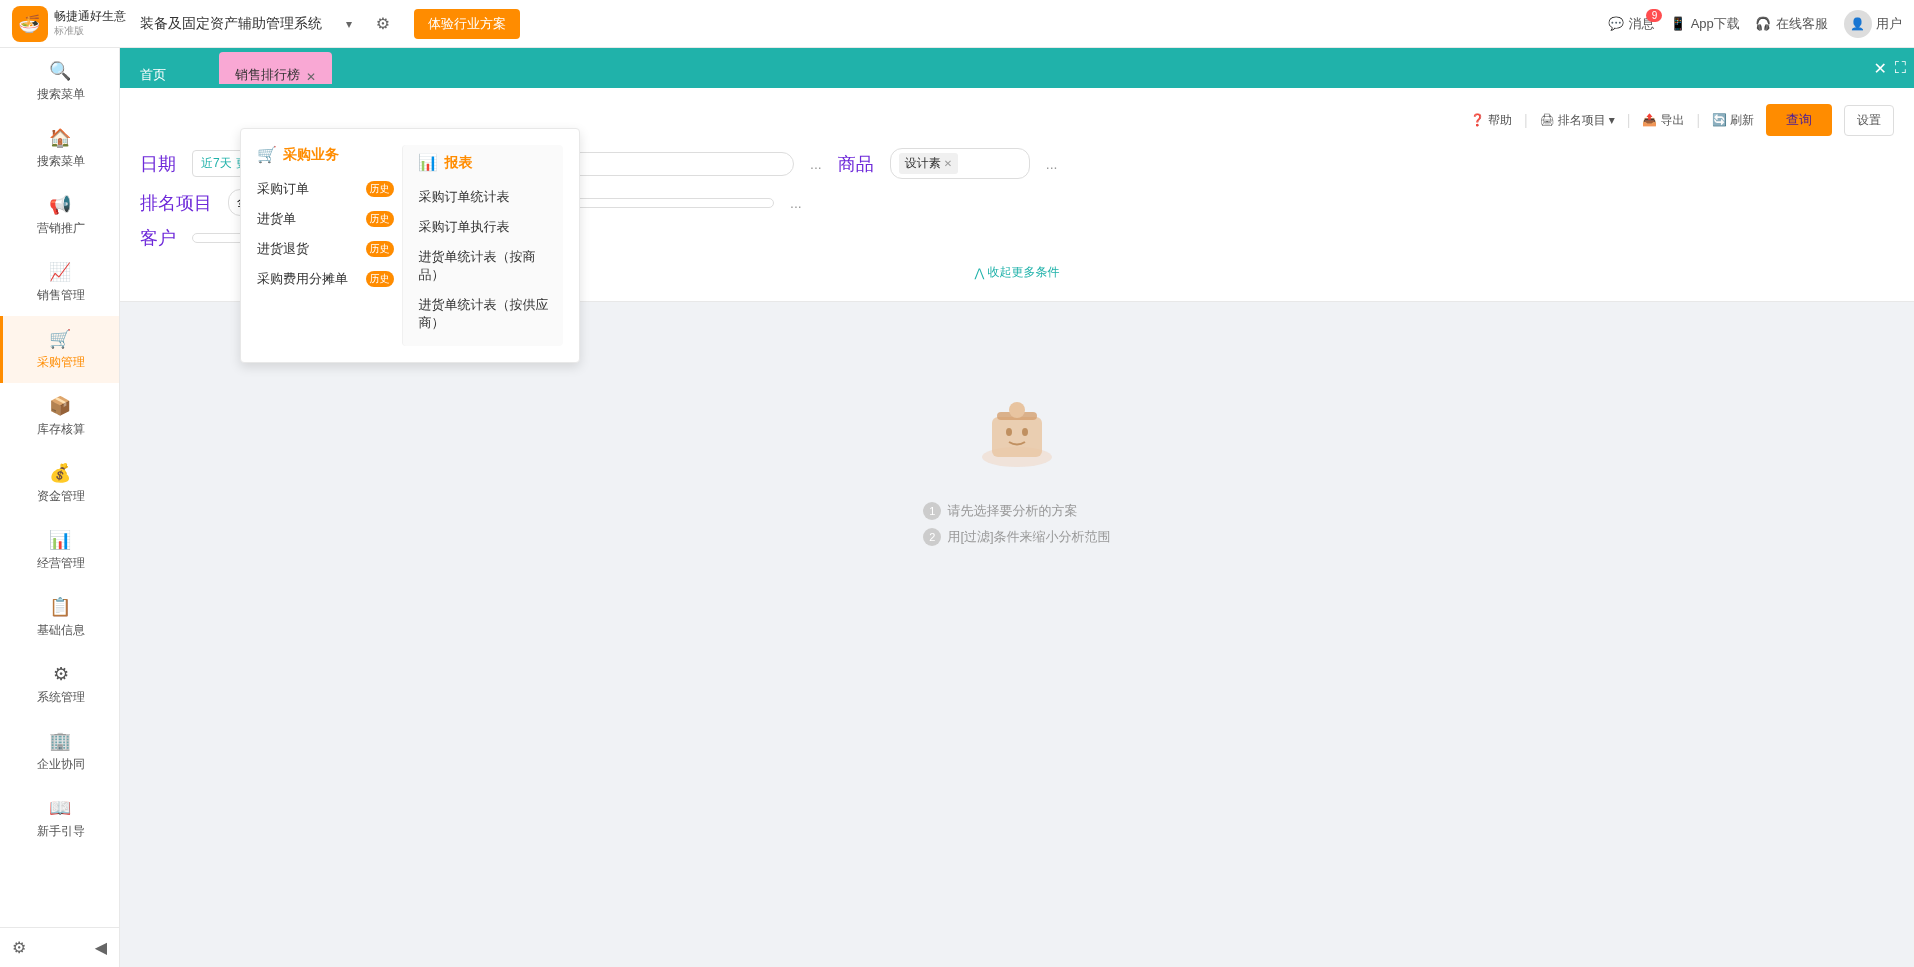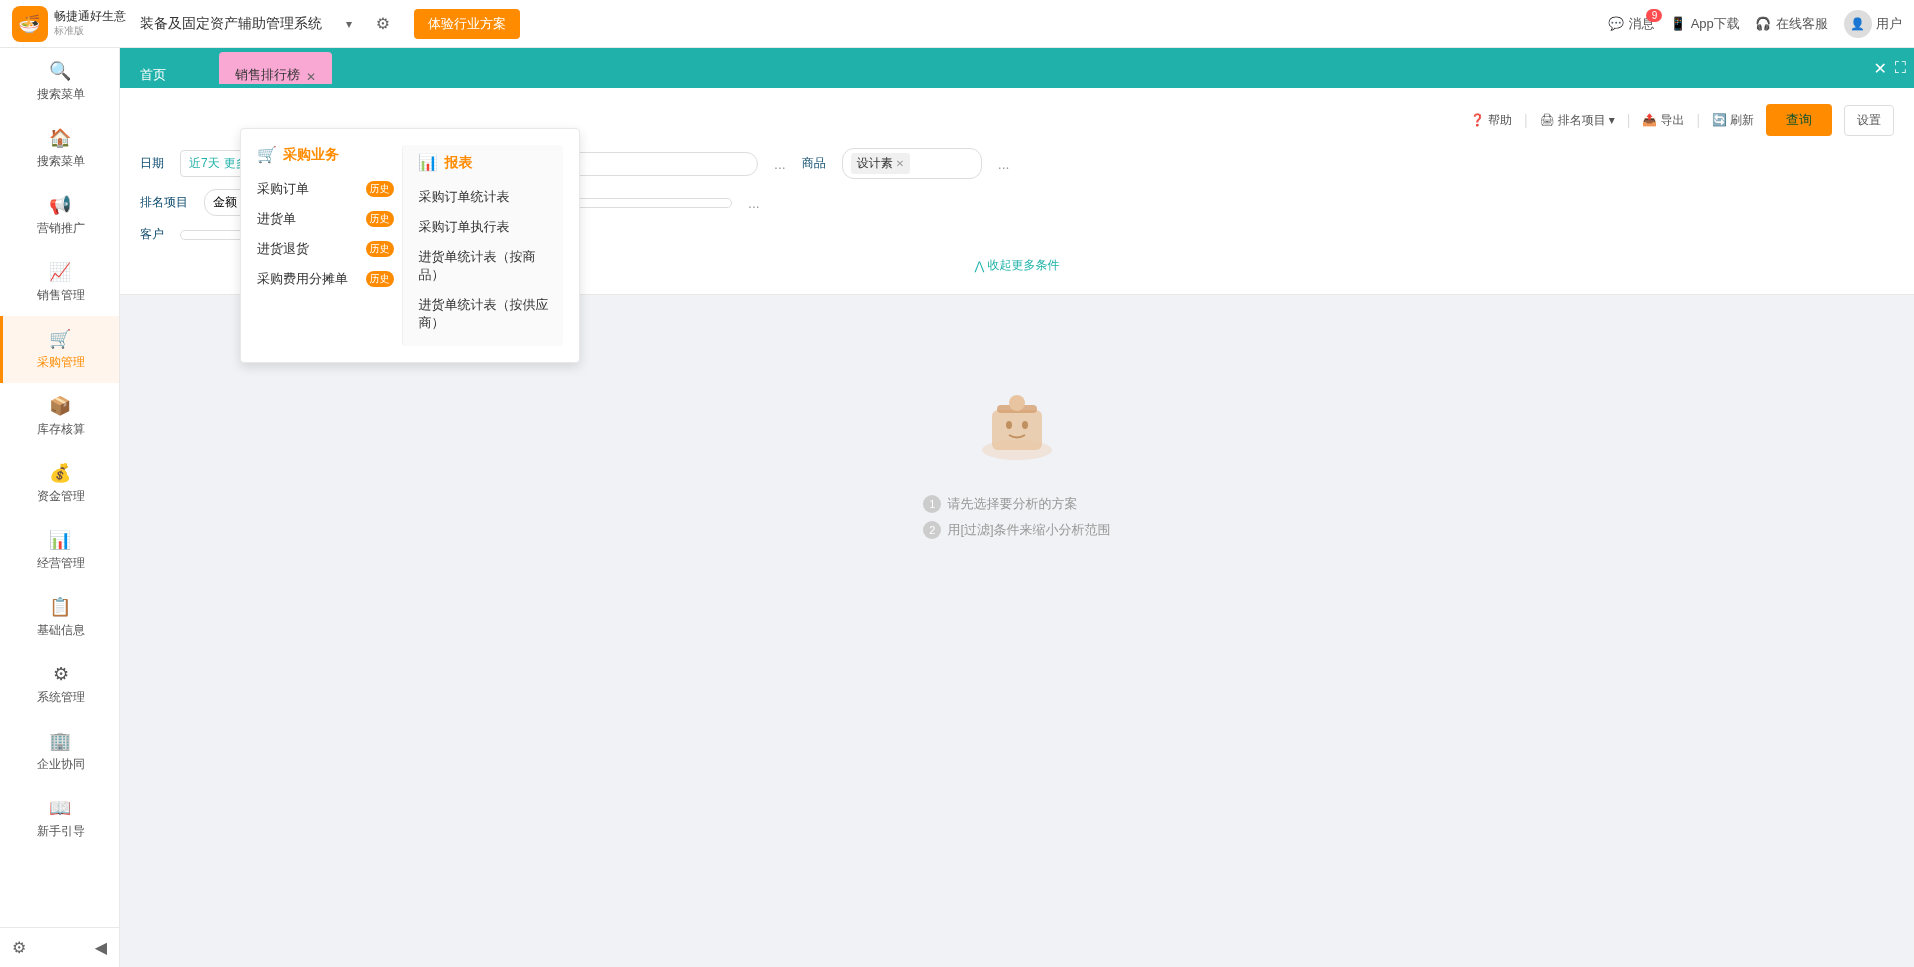--- a/index.html
+++ b/index.html
@@ -247,21 +247,21 @@
       cursor: pointer;
       font-size: 12px;
       color: #555;
       display: flex;
       align-items: center;
       gap: 3px;
     }
     .toolbar-divider { color: #ddd; font-size: 14px; }
     .query-btn {
       background: #ff8c00;
-      color: #14532d;
+      color: #4c1d95;
       border: none;
       border-radius: 4px;
       padding: 7px 20px;
       font-size: 13px;
       cursor: pointer;
     }
     .settings-small-btn {
       background: #fff;
       border: 1px solid #ddd;
       border-radius: 4px;
@@ -270,21 +270,21 @@
       cursor: pointer;
       color: #555;
     }
     .filter-row {
       display: flex;
       align-items: center;
       gap: 16px;
       margin-bottom: 10px;
       flex-wrap: wrap;
     }
-    .filter-label { font-size: 12px; color: #0c4a6e; white-space: nowrap; }
+    .filter-label { font-size: 18px; color: #6d28d9; white-space: nowrap; }
     .filter-control {
       display: flex;
       align-items: center;
       border: 1px solid #ddd;
       border-radius: 12px;
       padding: 4px 8px;
       font-size: 12px;
       background: #fff;
       min-width: 160px;
       gap: 4px;

